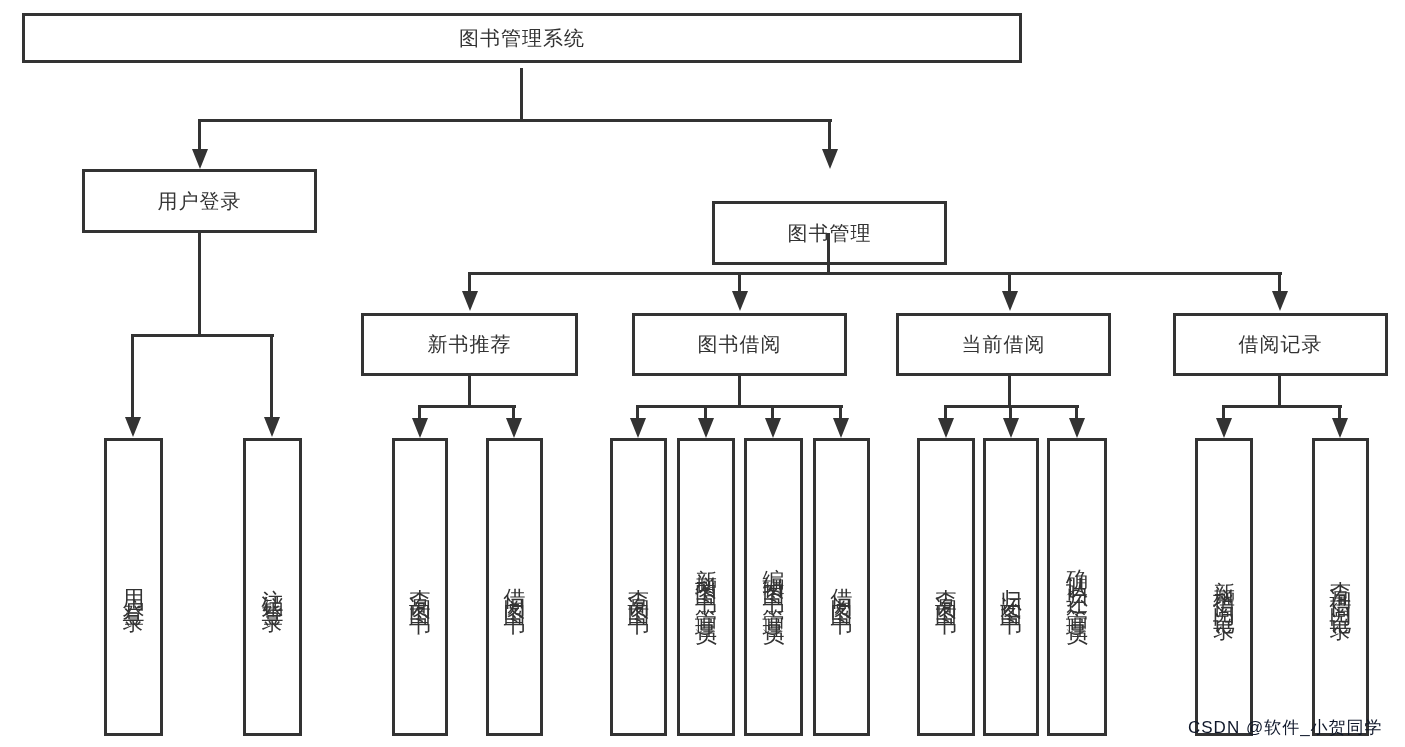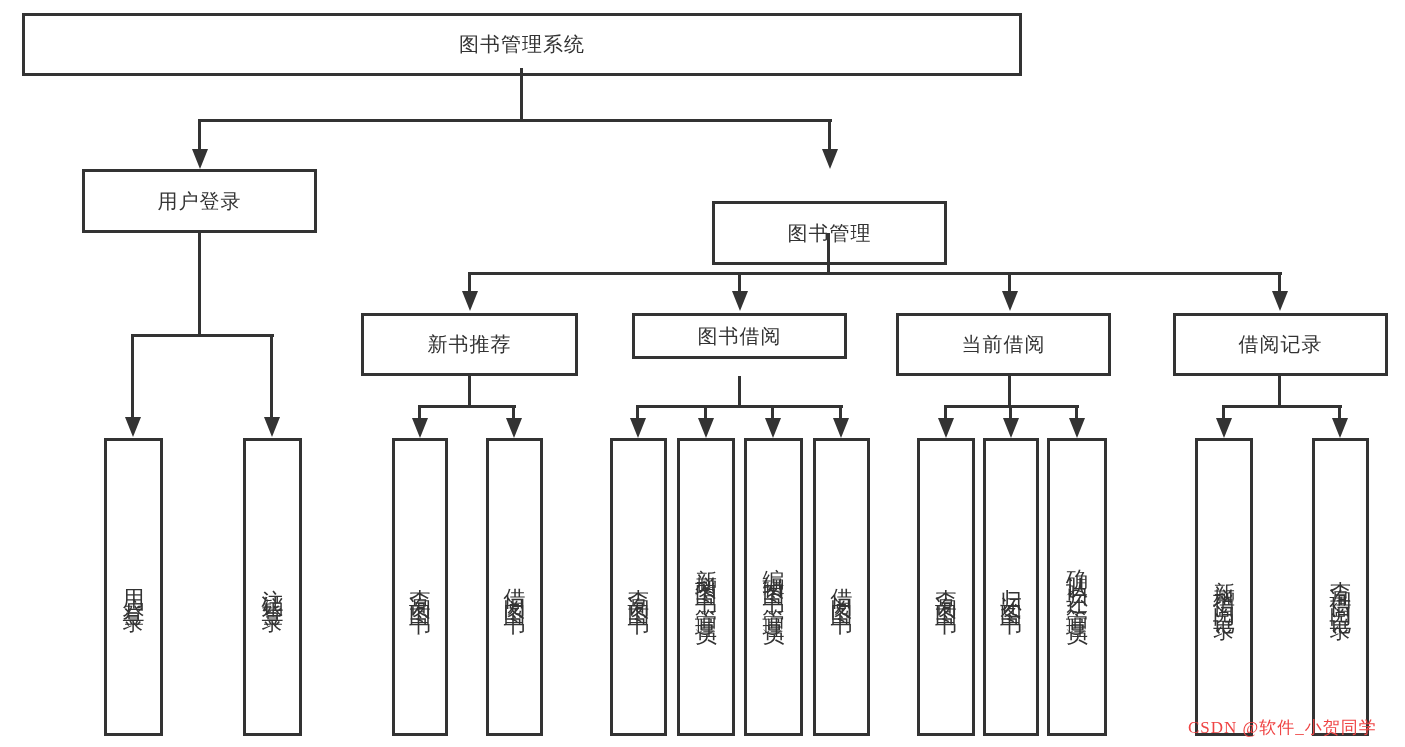--- a/index.html
+++ b/index.html
@@ -41,33 +41,32 @@
   .ar{
     position:absolute;width:0;height:0;
     border-left:8px solid transparent;
     border-right:8px solid transparent;
     border-top:20px solid #333333;
   }
   .watermark{
     position:absolute;
     left:1188px;top:716px;
     font-size:17px;
-    color:#ef4444;
+    color:#0f172a;
     letter-spacing:1px;
     z-index:5;
     white-space:nowrap;
-    font-family:Liberation Serif, serif;
   }
 </style>
 </head>
 <body>
 
 <div class="canvas">
 
-  <div class="node" style="left:22px;top:13px;width:1000px;height:63px;">图书管理系统</div>
+  <div class="node" style="left:22px;top:13px;width:1000px;height:50px;">图书管理系统</div>
 
   <div class="vl" style="left:520px;top:68px;height:54px;"></div>
   <div class="hl" style="left:198px;top:119px;width:634px;"></div>
   <div class="vl" style="left:198px;top:119px;height:32px;"></div>
   <div class="ar" style="left:192px;top:149px;"></div>
   <div class="vl" style="left:828px;top:119px;height:32px;"></div>
   <div class="ar" style="left:822px;top:149px;"></div>
 
   <div class="node" style="left:82px;top:169px;width:235px;height:64px;">用户登录</div>
   <div class="node" style="left:712px;top:169px;width:235px;height:64px;margin-top:32px;">图书管理</div>
@@ -84,21 +83,21 @@
   <div class="vl" style="left:468px;top:272px;height:22px;"></div>
   <div class="ar" style="left:462px;top:291px;"></div>
   <div class="vl" style="left:738px;top:272px;height:22px;"></div>
   <div class="ar" style="left:732px;top:291px;"></div>
   <div class="vl" style="left:1008px;top:272px;height:22px;"></div>
   <div class="ar" style="left:1002px;top:291px;"></div>
   <div class="vl" style="left:1278px;top:272px;height:22px;"></div>
   <div class="ar" style="left:1272px;top:291px;"></div>
 
   <div class="node" style="left:361px;top:313px;width:217px;height:63px;">新书推荐</div>
-  <div class="node" style="left:632px;top:313px;width:215px;height:46px;">图书借阅</div>
+  <div class="node" style="left:632px;top:313px;width:215px;height:63px;">图书借阅</div>
   <div class="node" style="left:896px;top:313px;width:215px;height:63px;">当前借阅</div>
   <div class="node" style="left:1173px;top:313px;width:215px;height:63px;">借阅记录</div>
 
   <div class="vl" style="left:468px;top:376px;height:32px;"></div>
   <div class="hl" style="left:418px;top:405px;width:98px;"></div>
   <div class="vl" style="left:418px;top:405px;height:14px;"></div>
   <div class="ar" style="left:412px;top:418px;"></div>
   <div class="vl" style="left:512px;top:405px;height:14px;"></div>
   <div class="ar" style="left:506px;top:418px;"></div>
 

